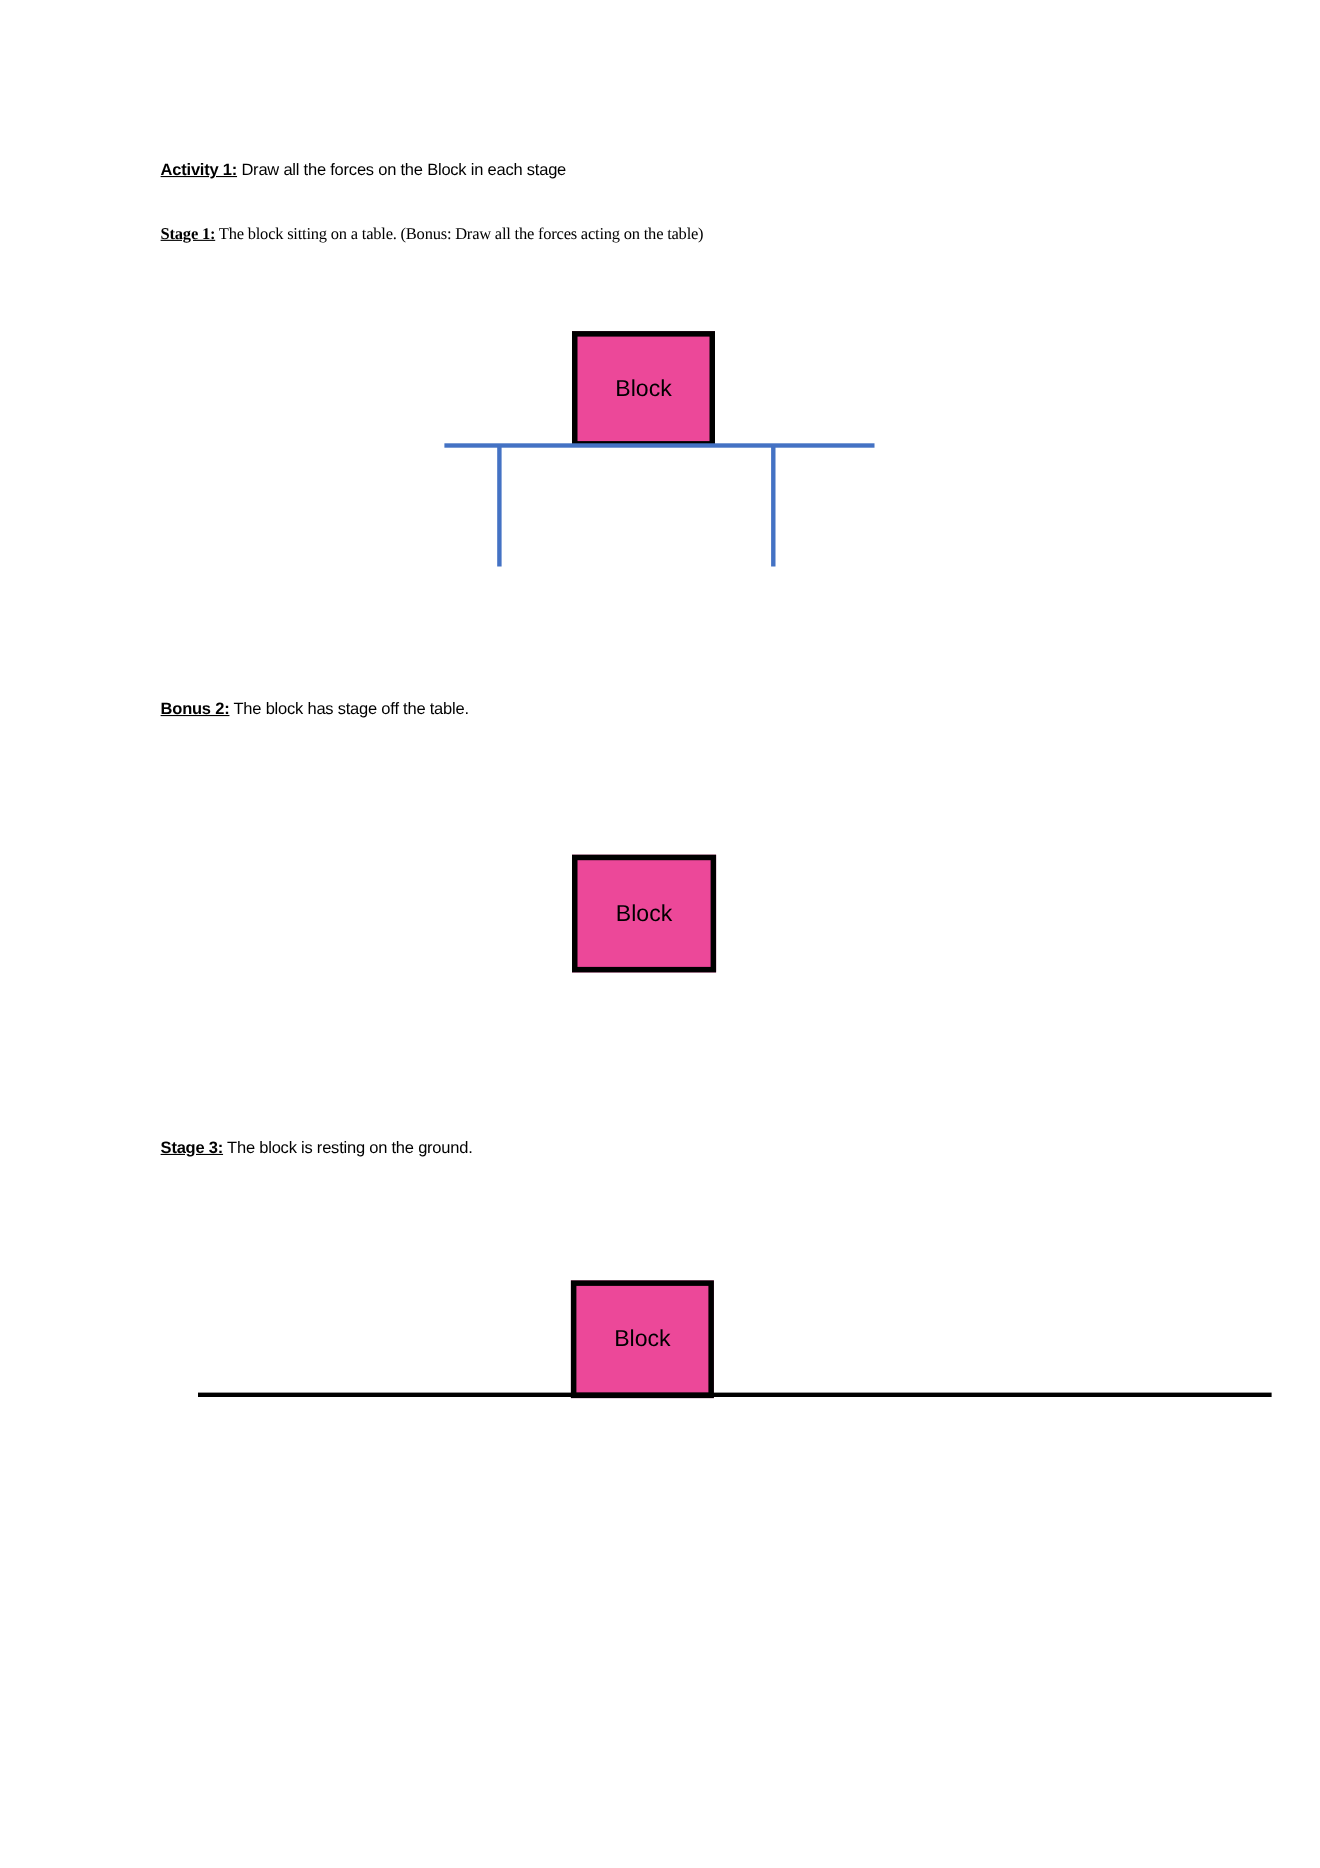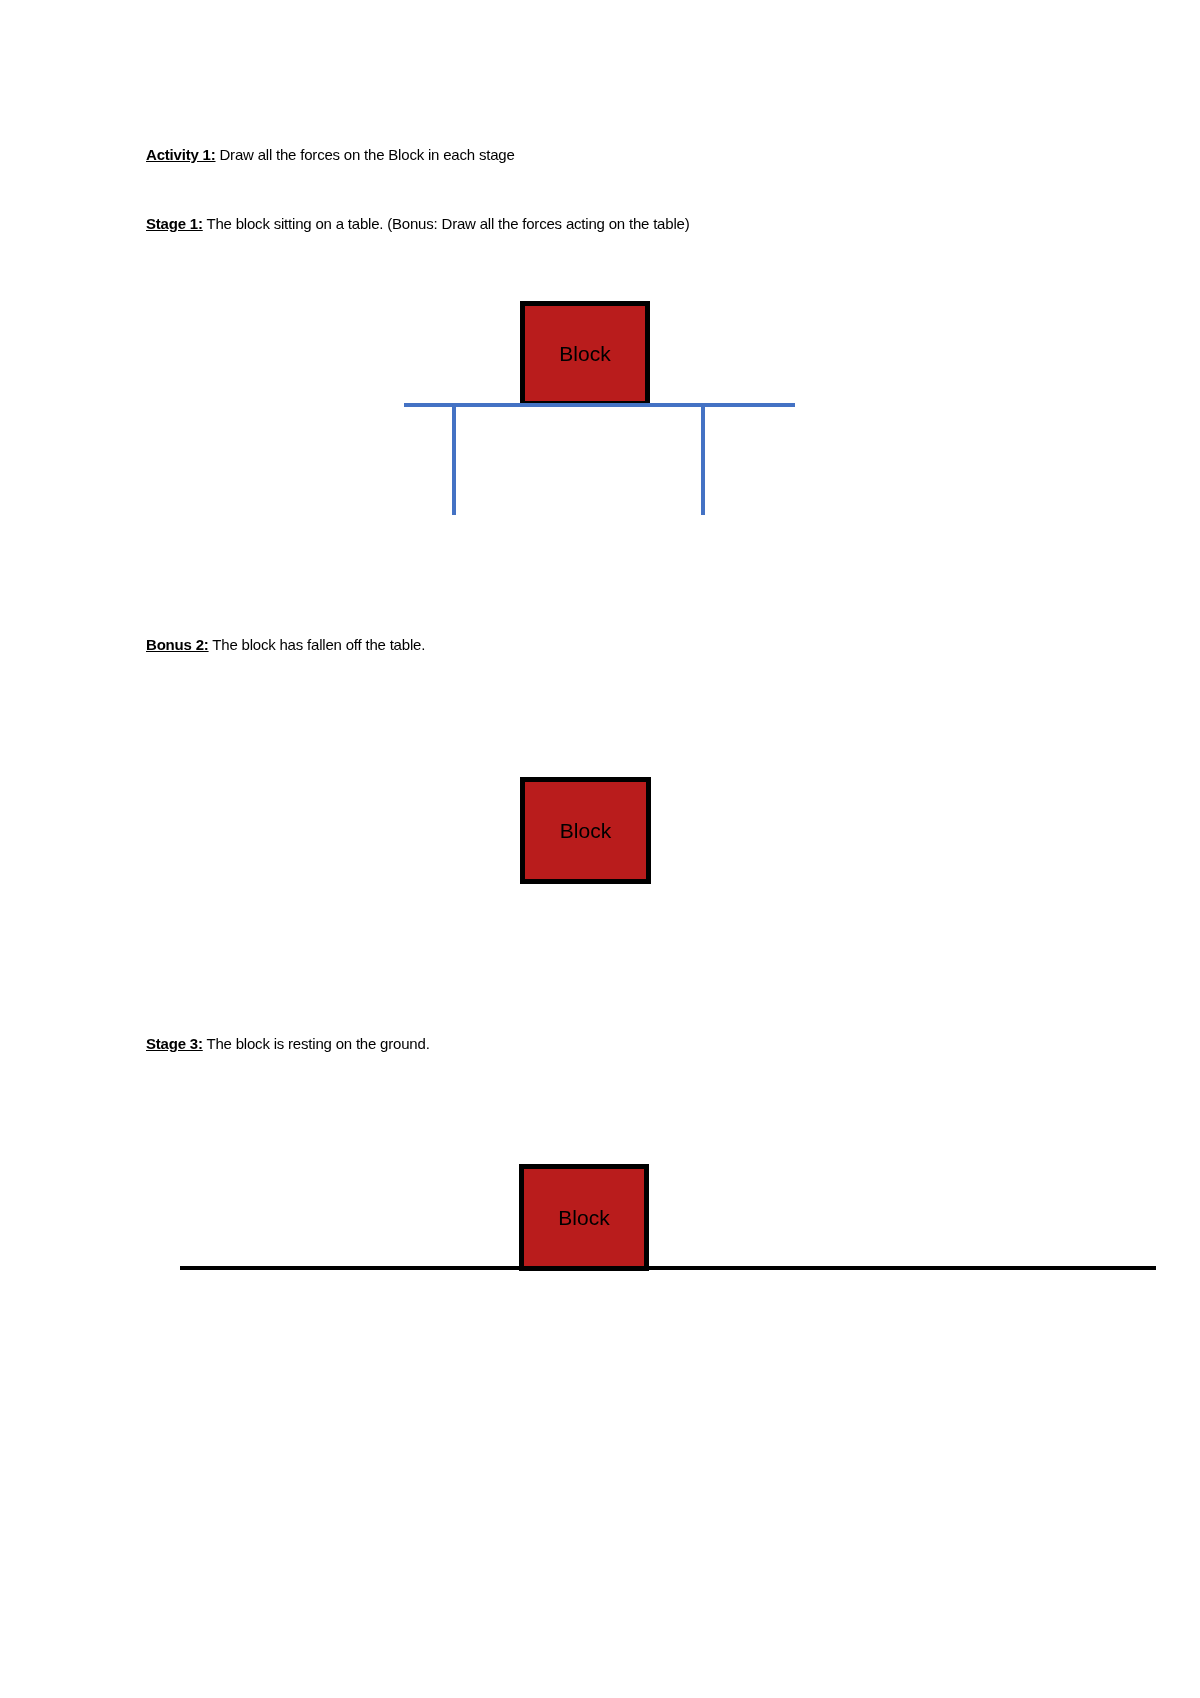--- a/index.html
+++ b/index.html
@@ -1,45 +1,45 @@
 <!DOCTYPE html>
 <html><head>
 <meta charset="utf-8">
 <style>
   html, body { margin: 0; padding: 0; background: #ffffff; }
   body { width: 1200px; height: 1698px; position: relative; overflow: hidden;
          font-family: "Liberation Sans", "DejaVu Sans", sans-serif; color: #000; }
   .line { position: absolute; left: 146px; font-size: 15px; white-space: nowrap; letter-spacing: -0.2px; }
   .line .lbl { font-weight: bold; text-decoration: underline; }
-  .block { position: absolute; box-sizing: border-box; border: 5px solid #000; background: #b91c1c;
+  .block { position: absolute; box-sizing: border-box; border: 5px solid #000; background: #ec4899;
            display: flex; align-items: center; justify-content: center; font-size: 21px; }
   .hline { position: absolute; height: 4px; }
   .vline { position: absolute; width: 4px; }
 </style>
 </head>
 <body>
 
 <div class="line" style="top:146px;">
   <span class="lbl">Activity 1:</span><span> Draw all the forces on the Block in each stage</span>
 </div>
 
-<div class="line" style="top:215px;">
+<div class="line" style="top:205px;font-family:Liberation Serif, serif;">
   <span class="lbl">Stage 1:</span><span> The block sitting on a table. (Bonus: Draw all the forces acting on the table)</span>
 </div>
 <div>
   <div class="block" style="left:520px; top:301px; width:130px; height:105px;">
     <span>Block</span>
   </div>
   <div class="hline" style="left:404px; top:403px; width:391px; background:#4472C4;"></div>
   <div class="vline" style="left:452px; top:405px; height:110px; background:#4472C4;"></div>
   <div class="vline" style="left:701px; top:405px; height:110px; background:#4472C4;"></div>
 </div>
 
 <div class="line" style="top:636px;">
-  <span class="lbl">Bonus 2:</span><span> The block has fallen off the table.</span>
+  <span class="lbl">Bonus 2:</span><span> The block has stage off the table.</span>
 </div>
 <div class="block" style="left:520px; top:777px; width:131px; height:107px;">
   <span>Block</span>
 </div>
 
 <div class="line" style="top:1035px;text-align:right;">
   <span class="lbl">Stage 3:</span><span> The block is resting on the ground.</span>
 </div>
 <div>
   <div class="block" style="left:519px; top:1164px; width:130px; height:107px;">

